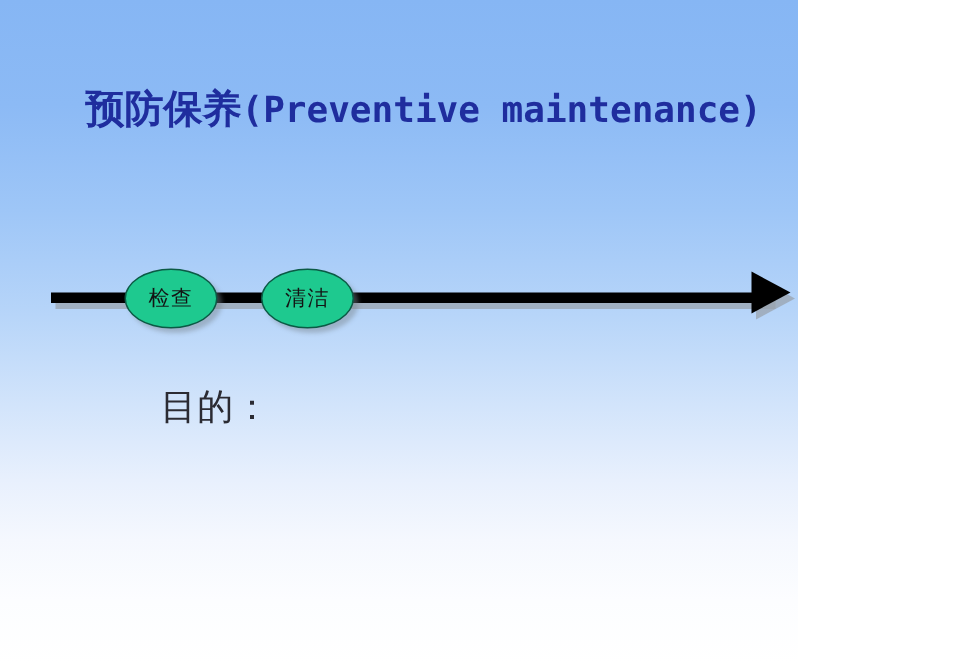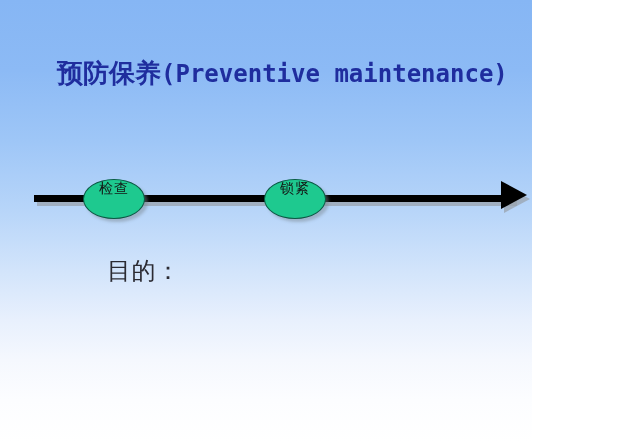--- a/index.html
+++ b/index.html
@@ -99,20 +99,21 @@
   }
   .node {
     position: absolute;
     width: 62px;
     height: 40px;
     border-radius: 50%;
     background: #1ec98f;
     border: 1px solid #0b5a45;
     box-sizing: border-box;
     display: flex;
+    align-items: center;
     justify-content: center;
     box-shadow: 3px 3px 3px rgba(120,130,140,0.45);
   }
   .node-label {
     font-family: "DejaVu Sans", sans-serif;
     font-size: 14px;
     color: #141414;
     white-space: nowrap;
     letter-spacing: 1px;
   }
@@ -148,21 +149,21 @@
   <div id="flow"></div>
 
   <div class="arrow-shadow"></div>
   <div class="arrow-shaft"></div>
   <div class="arrow-head-shadow"></div>
   <div class="arrow-head"></div>
 
   <div class="node" id="node-0">
     <span class="node-label">检查</span>
   </div>
-  <div class="node" id="node-2">
-    <span class="node-label">锁紧</span>
+  <div class="node" id="node-1">
+    <span class="node-label">清洁</span>
   </div>
 
   <div id="purpose">
     <div>目的：</div>
   </div>
 
 </div>
 
 </body></html>

